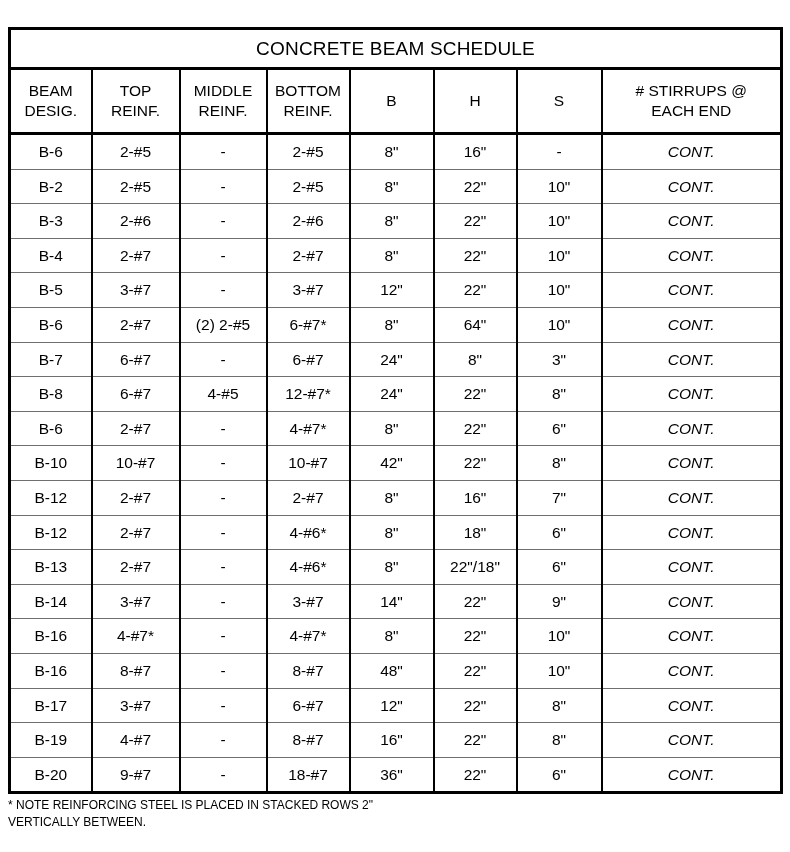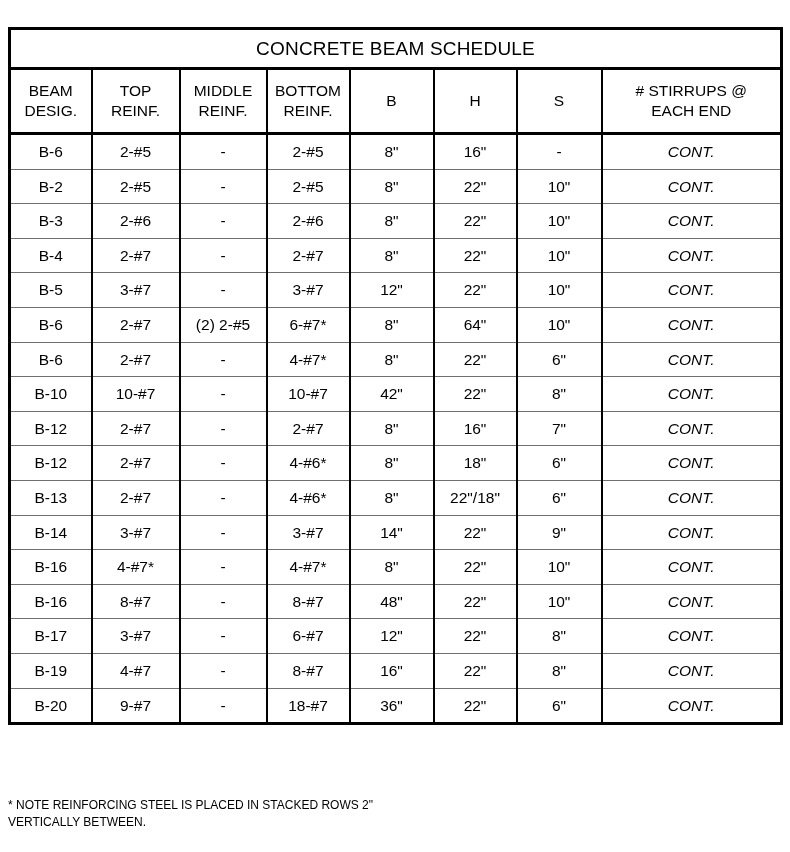--- a/index.html
+++ b/index.html
@@ -210,20 +210,40 @@
             <td>B-6</td>
             <td>2-#7</td>
             <td>(2) 2-#5</td>
             <td>6-#7*</td>
             <td>8"</td>
             <td>64"</td>
             <td>10"</td>
             <td>CONT.</td>
           </tr>
           <tr class="data-row">
+            <td>B-7</td>
+            <td>6-#7</td>
+            <td>-</td>
+            <td>6-#7</td>
+            <td>24"</td>
+            <td>8"</td>
+            <td>3"</td>
+            <td>CONT.</td>
+          </tr>
+          <tr class="data-row">
+            <td>B-8</td>
+            <td>6-#7</td>
+            <td>4-#5</td>
+            <td>12-#7*</td>
+            <td>24"</td>
+            <td>22"</td>
+            <td>8"</td>
+            <td>CONT.</td>
+          </tr>
+          <tr class="data-row">
             <td>B-6</td>
             <td>2-#7</td>
             <td>-</td>
             <td>4-#7*</td>
             <td>8"</td>
             <td>22"</td>
             <td>6"</td>
             <td>CONT.</td>
           </tr>
           <tr class="data-row">

